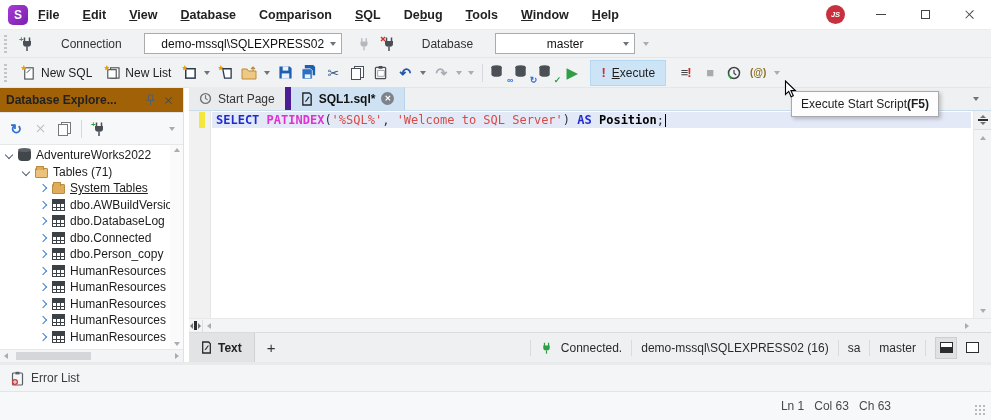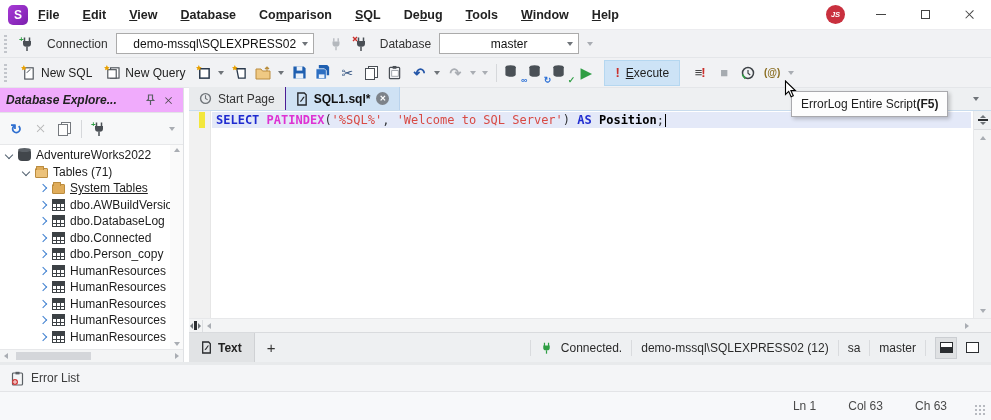--- a/index.html
+++ b/index.html
@@ -20,21 +20,21 @@
   .ic-close { position:relative; width:11px; height:11px; }
   .ic-close::before,.ic-close::after { content:''; position:absolute; left:5px; top:0; width:1.4px; height:11px; background:#444; }
   .ic-close::before { transform:rotate(45deg); } .ic-close::after { transform:rotate(-45deg); }
 
   
   .tb { position:absolute; left:0; width:991px; background:#f1f2f4; display:flex; align-items:center; border-bottom:1px solid #e4e6e9; }
   .tb1 { top:30px; height:28px; }
   .tb2 { top:58px; height:30px; }
   .grip { width:3px; height:18px; margin:0 8px 0 4px; background:repeating-linear-gradient(to bottom,#c2c5cb 0 2px,transparent 2px 4px); }
   .vsep { width:1px; height:18px; background:#d6d8db; margin:0 5px; }
-  .tlabel { color:#333; margin:0 8px; }
+  .tlabel { color:#333; margin:0 22px; }
   .combo { height:21px; background:#fff; border:1px solid #ababab; display:flex; align-items:center; justify-content:center; position:relative; font-size:12px; color:#111; }
   .combo .dd { position:absolute; right:5px; }
   .combo-conn { width:198px; margin-right:10px; }
   .combo-db { width:140px; margin-right:8px; }
   .dd { width:0; height:0; border-left:3.5px solid transparent; border-right:3.5px solid transparent; border-top:4px solid #6f7479; }
   .tbtn { display:flex; align-items:center; gap:5px; padding:3px 6px; border-radius:2px; color:#222; }
   .iconbtn { width:24px; height:24px; display:flex; align-items:center; justify-content:center; position:relative; }
   .glyph { font-size:14px; line-height:1; }
   .g-undo { color:#2456a8; font-weight:bold; }
   .g-redo { color:#a9adb3; font-weight:bold; }
@@ -47,21 +47,21 @@
   .exec-btn { display:flex; align-items:center; gap:6px; height:26px; padding:0 10px; background:#cde3f6; border:1px solid #b5d7f0; color:#1e1e1e; }
   .dbwrap { position:relative; width:20px; height:18px; }
   .badge { position:absolute; right:-3px; bottom:-3px; font-size:9px; font-weight:bold; line-height:1; }
   .b-blue { color:#2a6fd6; } .b-green { color:#2f9e44; }
   .ic-copy { position:relative; width:13px; height:14px; }
   .ic-copy::before { content:''; position:absolute; right:0; top:0; width:8px; height:10px; border:1.2px solid #4a4f55; background:#fff; }
   .ic-copy::after { content:''; position:absolute; left:0; bottom:0; width:8px; height:10px; border:1.2px solid #4a4f55; background:#fff; }
 
   
   .explorer { position:absolute; left:0; top:88px; width:184px; height:274px; background:#fff; border-right:1px solid #dfe1e4; display:flex; flex-direction:column; }
-  .exp-header { height:25px; background:#f0abfc; display:flex; align-items:center; padding:0 6px; border-bottom:1px solid #e2e4e7;font-style:italic; }
+  .exp-header { height:25px; background:#a16207; display:flex; align-items:center; padding:0 6px; border-bottom:1px solid #e2e4e7; }
   .exp-title { font-weight:bold; color:#222; flex:1; white-space:nowrap; overflow:hidden; }
   .exp-tools { height:32px; display:flex; align-items:center; padding:0 4px; border-bottom:1px solid #e7e8ea; background:#f7f8f9; }
   .exp-body { flex:1; position:relative; overflow:hidden; }
   .tree { position:absolute; left:0; top:2px; right:13px; }
   .tree-row { display:flex; align-items:center; height:16.5px; white-space:nowrap; overflow:hidden; }
   .chev { width:8px; height:8px; margin-right:5px; flex:0 0 auto; position:relative; }
   .chev::before { content:''; position:absolute; left:1px; top:1px; width:5px; height:5px; border-right:1.6px solid #3f80d0; border-bottom:1.6px solid #3f80d0; }
   .chev-r::before { transform:rotate(-45deg); }
   .chev-d::before { transform:rotate(45deg); border-color:#51606f; }
   .tic { width:13px; height:12px; margin-right:5px; flex:0 0 auto; position:relative; }
@@ -76,21 +76,21 @@
   .hscroll { height:13px; background:#f3f4f5; border-top:1px solid #e7e8ea; display:flex; align-items:center; position:relative; }
   .thumb-h { position:absolute; left:16px; width:75px; top:2px; bottom:2px; background:#d4d6da; }
   .arr { width:0; height:0; }
   .arr-up { border-left:3.5px solid transparent; border-right:3.5px solid transparent; border-bottom:4.5px solid #a9adb3; }
   .arr-dn { border-left:3.5px solid transparent; border-right:3.5px solid transparent; border-top:4.5px solid #a9adb3; }
   .arr-l { border-top:3.5px solid transparent; border-bottom:3.5px solid transparent; border-right:4.5px solid #a9adb3; margin:0 4px; }
   .arr-r { border-top:3.5px solid transparent; border-bottom:3.5px solid transparent; border-left:4.5px solid #a9adb3; margin-left:auto; margin-right:4px; }
 
   .editor { position:absolute; left:189px; top:88px; width:802px; height:274px; display:flex; flex-direction:column; }
   .tabstrip { height:23px; background:#eef0f2; display:flex; align-items:flex-end; border-bottom:1px solid #c9dced; }
-  .tab { height:23px; display:flex; align-items:center; gap:6px; padding:0 10px; background:#e9ebed; border-right:1px solid #4c1d95; color:#333; }
+  .tab { height:23px; display:flex; align-items:center; gap:6px; padding:0 10px; background:#e9ebed; border-right:6px solid #4c1d95; color:#333; }
   .tab-active { background:#cfe2f4; border-right:1px solid #b9d3ec; font-weight:bold; color:#111; }
   .tab-dd { margin-left:auto; margin-right:12px; align-self:center; }
   .close-c { width:13px; height:13px; border-radius:50%; background:#7d838a; color:#fff; font-size:8px; display:flex; align-items:center; justify-content:center; font-weight:bold; }
   .codearea { flex:1; position:relative; background:#fff; overflow:hidden; }
   .gutter { position:absolute; left:0; top:0; bottom:0; width:22px; background:#f1f1f1; border-right:1px solid #e6e6e6; }
   .changebar { position:absolute; left:10px; top:1px; width:6px; height:16px; background:#f3e73c; }
   .codeline { position:absolute; left:23px; right:20px; top:1px; height:16px; background:#e4e9f8; display:flex; align-items:center; padding-left:4px; font-family:"DejaVu Sans Mono","Liberation Mono",monospace; font-size:12px; white-space:pre; }
   .tok-keyword { color:#1f2bd0; font-weight:bold; }
   .tok-function { color:#de32d2; font-weight:bold; }
   .tok-string { color:#d84a44; }
@@ -115,21 +115,21 @@
   .st-sep { width:1px; height:16px; background:#d9dbde; margin:0 9px; }
   .layout-btn { width:22px; height:22px; display:flex; align-items:center; justify-content:center; margin-right:4px; }
   .layout-btn.pressed { background:#dfe1e3; border:1px solid #cbced2; }
   .ic-layout-split { width:13px; height:11px; border:1.4px solid #2b2e31; background:linear-gradient(#fff 0 45%,#2b2e31 45%); }
   .ic-layout-full { width:13px; height:11px; border:1.4px solid #2b2e31; background:#fff; }
 
   
   .gapstrip { position:absolute; left:0; top:362px; width:991px; height:3px; background:#e8eaec; }
   .errorbar { position:absolute; left:0; top:365px; width:991px; height:27px; background:#f4f5f7; border-bottom:1px solid #e3e4e7; display:flex; align-items:center; padding-left:10px; gap:6px; color:#3c3c3c; }
   .appstatus { position:absolute; left:0; top:392px; width:991px; height:28px; background:#f7f8fa; display:flex; align-items:center; justify-content:flex-end; color:#4a4a4a; }
-  .appstatus .pos { display:flex; gap:32px; margin-right:44px; }
+  .appstatus .pos { display:flex; gap:10px; margin-right:100px; }
   .gripdots { position:absolute; right:6px; bottom:5px; width:11px; height:11px; background:radial-gradient(circle,#b7bac0 1px,transparent 1.3px); background-size:4px 4px; }
 
   
   .tooltip { position:absolute; left:791px; top:91px; height:26px; background:#fdfdfd; border:1px solid #a9a9ad; box-shadow:2px 2px 4px rgba(0,0,0,.22); display:flex; align-items:center; padding:0 9px; white-space:nowrap; z-index:9; color:#1e1e1e; }
   .cursor { position:absolute; left:784px; top:80px; z-index:10; }
 
   svg { display:block; }
 </style>
 </head>
 <body>
@@ -209,21 +209,21 @@
         <path d="M3 0l1 2 2 .3-1.5 1.4.4 2L3 4.7 1.1 5.7l.4-2L0 2.3 2 2z" fill="#e8a000"></path>
       </svg>
     <span>New SQL</span>
   </span>
   <span class="tbtn">
     <svg width="16" height="15" viewBox="0 0 17 16">
         <rect x="7" y="3" width="9" height="11" fill="#fff" stroke="#4a4f55" stroke-width="1.2"></rect>
         <rect x="4" y="5" width="9" height="9" fill="#fff" stroke="#4a4f55" stroke-width="1.2"></rect>
         <path d="M3 0l1 2 2 .3-1.5 1.4.4 2L3 4.7 1.1 5.7l.4-2L0 2.3 2 2z" fill="#e8a000"></path>
       </svg>
-    <span>New Query</span>
+    <span>New List</span>
   </span>
   <span class="iconbtn">
     <svg width="15" height="15" viewBox="0 0 16 16">
         <rect x="4" y="4" width="10" height="10" fill="#fff" stroke="#2b3a4d" stroke-width="1.6"></rect>
         <path d="M3 0l1 2 2 .3-1.5 1.4.4 2L3 4.7 1.1 5.7l.4-2L0 2.3 2 2z" fill="#e8a000"></path>
       </svg>
   </span>
   <span class="iconbtn" style="width:12px;">
       <span class="dd"></span>
     </span>
@@ -510,21 +510,21 @@
     <div class="plus-tab">+</div>
     <div class="ed-status-right">
       <span class="st-sep"></span>
       <svg width="13" height="14" viewBox="0 0 16 16">
           <path d="M5.5 1.5v4M10.5 1.5v4" stroke="#2f9e44" stroke-width="1.5"></path>
           <path d="M4 5h8v2.6a3.2 3.2 0 0 1-3.2 3.2H7.2A3.2 3.2 0 0 1 4 7.6z" fill="#2f9e44"></path>
           <path d="M8 10.8V15" stroke="#2f9e44" stroke-width="1.5"></path>
         </svg>
       <span style="margin-left:8px;">Connected.</span>
       <span class="st-sep"></span>
-      <span>demo-mssql\SQLEXPRESS02 (12)</span>
+      <span>demo-mssql\SQLEXPRESS02 (16)</span>
       <span class="st-sep"></span>
       <span>sa</span>
       <span class="st-sep"></span>
       <span>master</span>
       <span class="st-sep"></span>
       <span class="layout-btn pressed">
           <span class="ic-layout-split"></span>
         </span>
       <span class="layout-btn" style="margin-right:8px;">
           <span class="ic-layout-full"></span>
@@ -546,18 +546,18 @@
 <div class="appstatus">
   <div class="pos">
     <span>Ln 1</span>
     <span>Col 63</span>
     <span>Ch 63</span>
   </div>
   <span class="gripdots"></span>
 </div>
 
 <div class="tooltip">
-  <span>ErrorLog Entire Script </span>
+  <span>Execute Start Script </span>
   <span style="font-weight:bold;">(F5)</span>
 </div>
 <svg class="cursor" width="15" height="20" viewBox="0 0 15 20">
   <path d="M1.5 1v13.5l3.2-3.1 2.4 5.4 2.2-1-2.4-5.3h4.4z" fill="#fff" stroke="#000" stroke-width="1.1"></path>
 </svg>
 
 </body></html>

